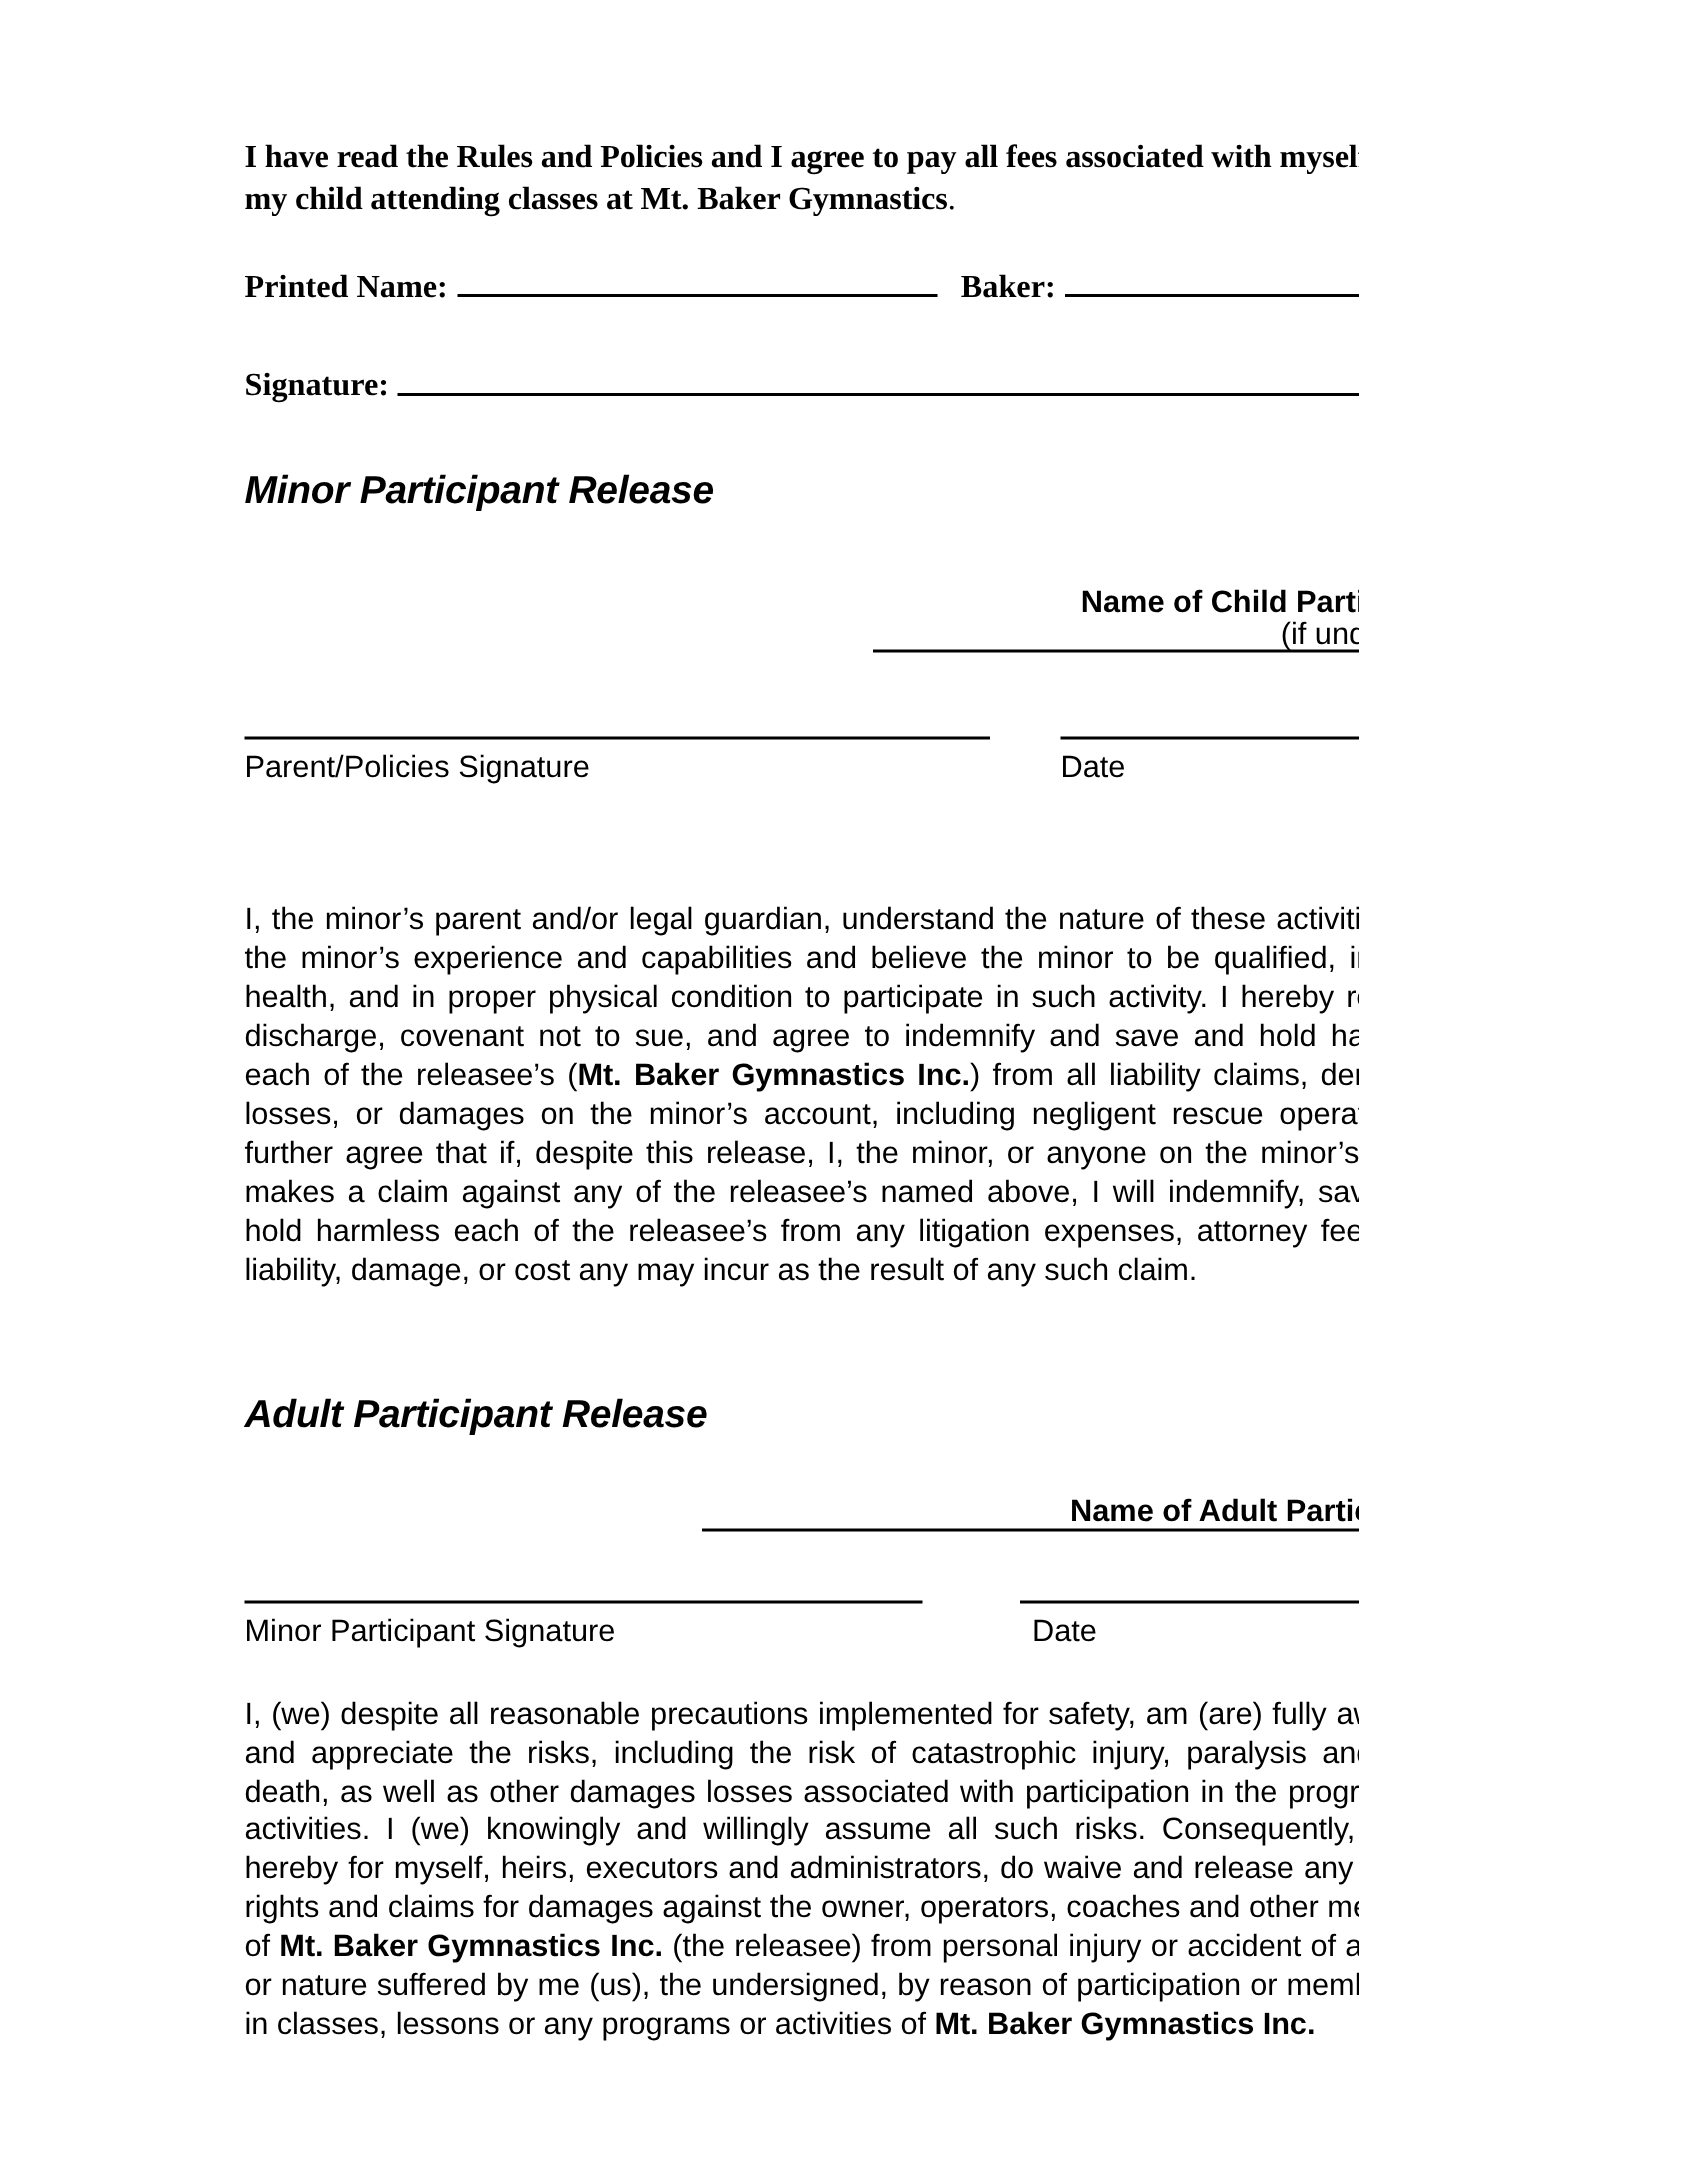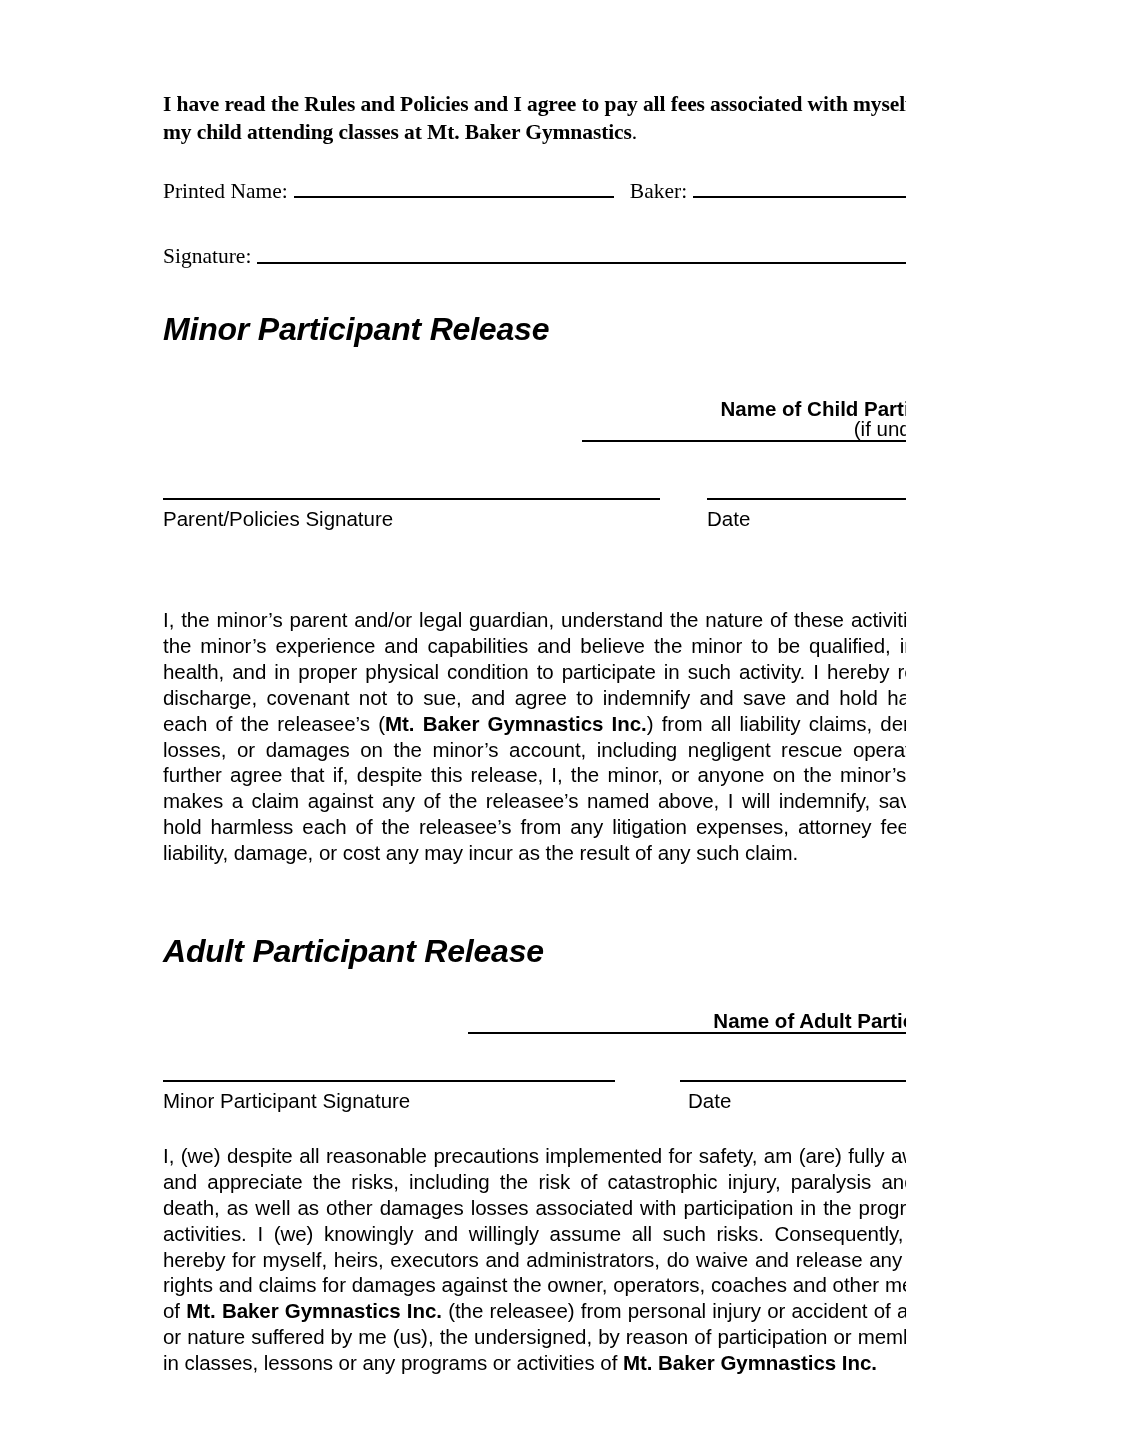--- a/index.html
+++ b/index.html
@@ -43,21 +43,21 @@
     margin: 0;
     text-align: left;
   }
   .intro .tail-period {
     font-weight: normal;
   }
 
   
   .serif-row {
     font-family: "Liberation Serif", "DejaVu Serif", serif;
-    font-weight: normal;
+    font-weight: bold;
     font-size: 21.5px;
     line-height: 1.0;
     display: flex;
     align-items: flex-end;
     white-space: nowrap;
   }
   .serif-row .lbl { flex: 0 0 auto; }
   .serif-row .rule {
     display: inline-block;
     height: 0;
@@ -73,21 +73,21 @@
   #row-printed-name .rule-date { width: 258px; }
 
   #row-signature { margin-top: 44px; }
   #row-signature .rule-sig { width: 692px; }
 
   
   .section-heading {
     font-family: "Liberation Sans", sans-serif;
     font-weight: bold;
     font-style: italic;
-    font-size: 32px;
+    font-size: 26px;
     line-height: 1.1;
     letter-spacing: -0.2px;
     margin: 0;
   }
   #heading-minor { margin-top: 44px; }
   #heading-adult { margin-top: 0; }
 
   
   .form-row {
     font-family: "Liberation Sans", sans-serif;

